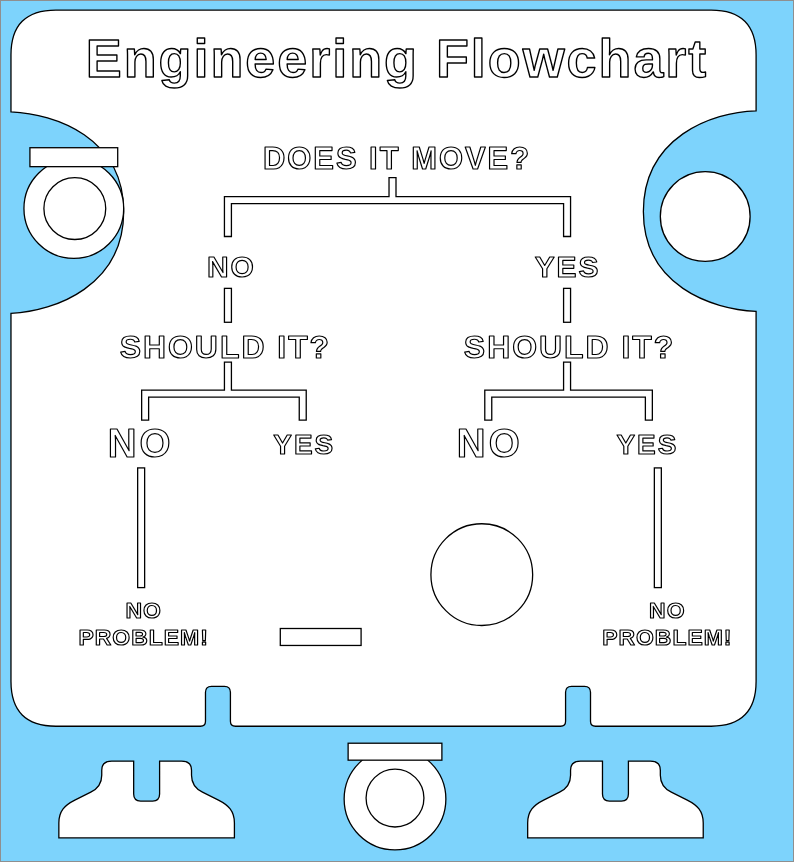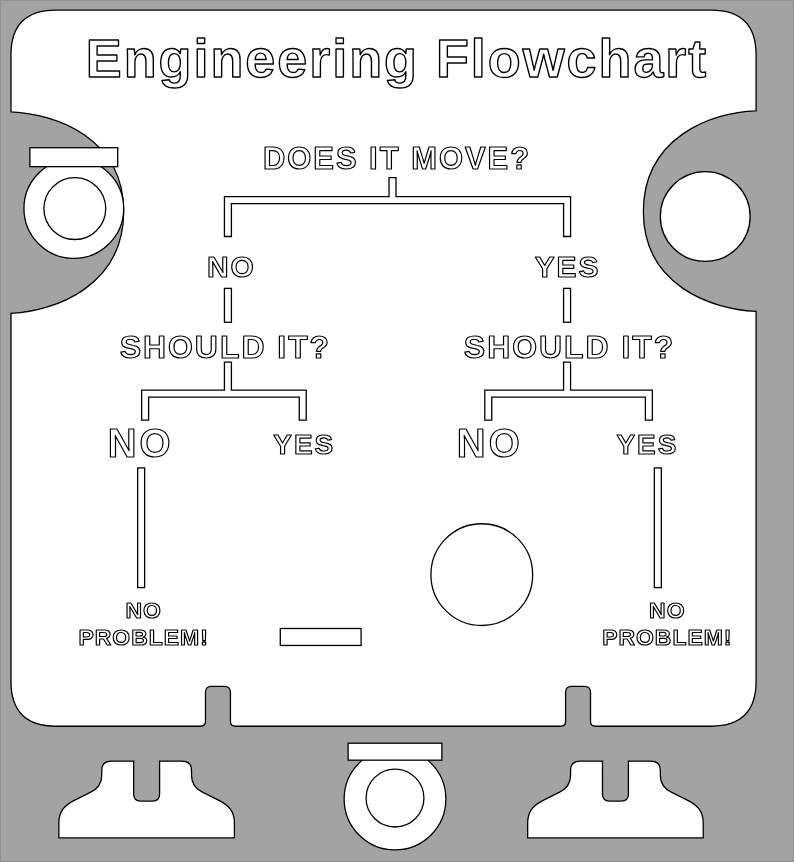--- a/index.html
+++ b/index.html
@@ -6,21 +6,21 @@
     margin: 0;
     padding: 0;
     background: #ffffff;
   }
   .screen {
     position: relative;
     width: 794px;
     height: 862px;
     box-sizing: border-box;
     border: 1px solid #8f8f8f;
-    background: #a3a3a3;
+    background: #7dd3fc;
     overflow: hidden;
     text-align: right;
   }
   svg {
     display: block;
     width: 100%;
     height: 100%;
   }
   .cut {
     fill: #ffffff;

